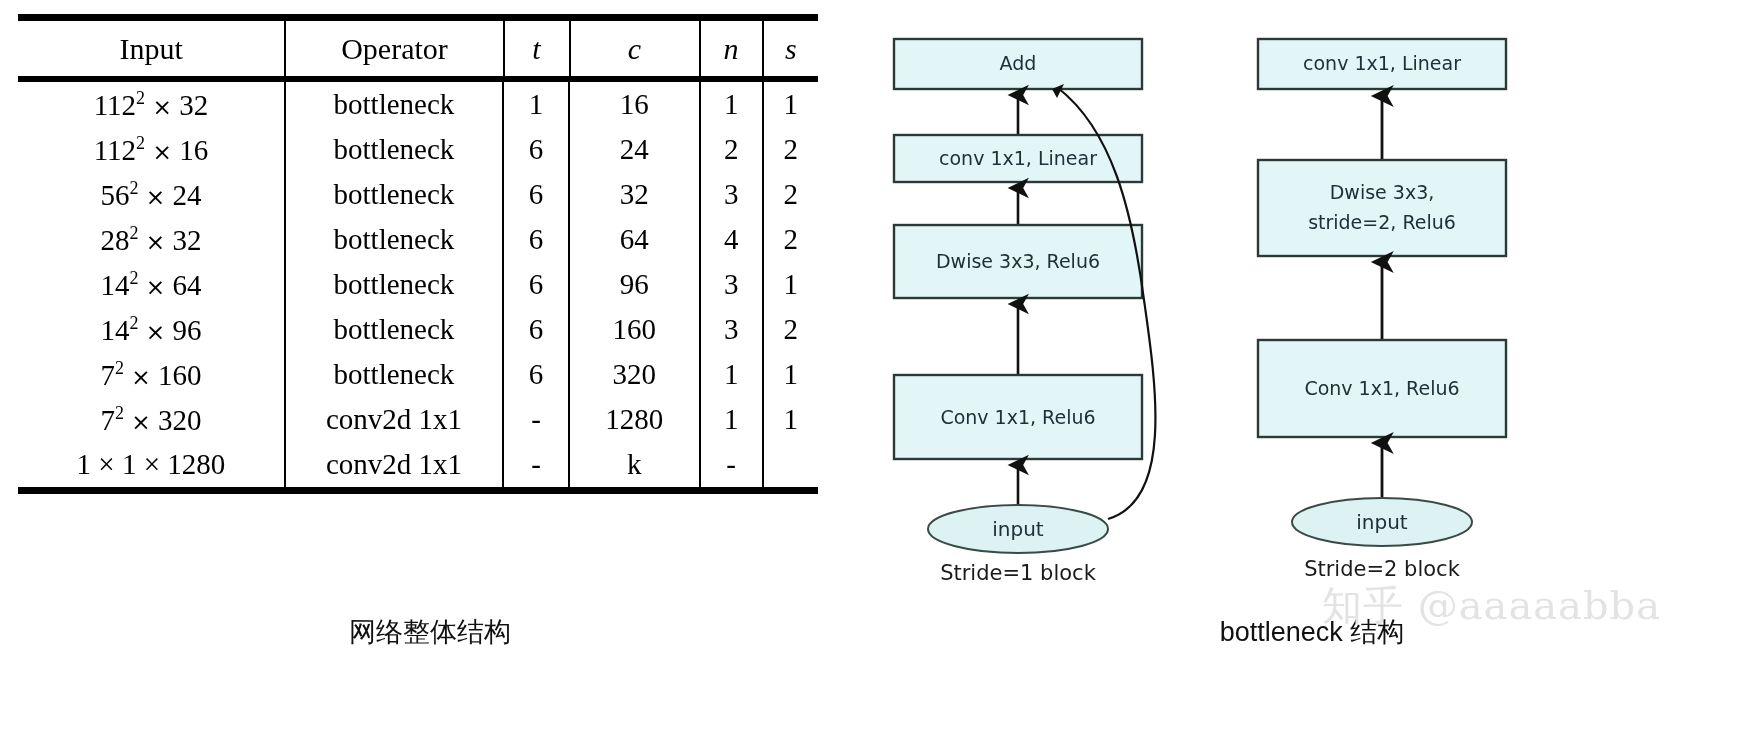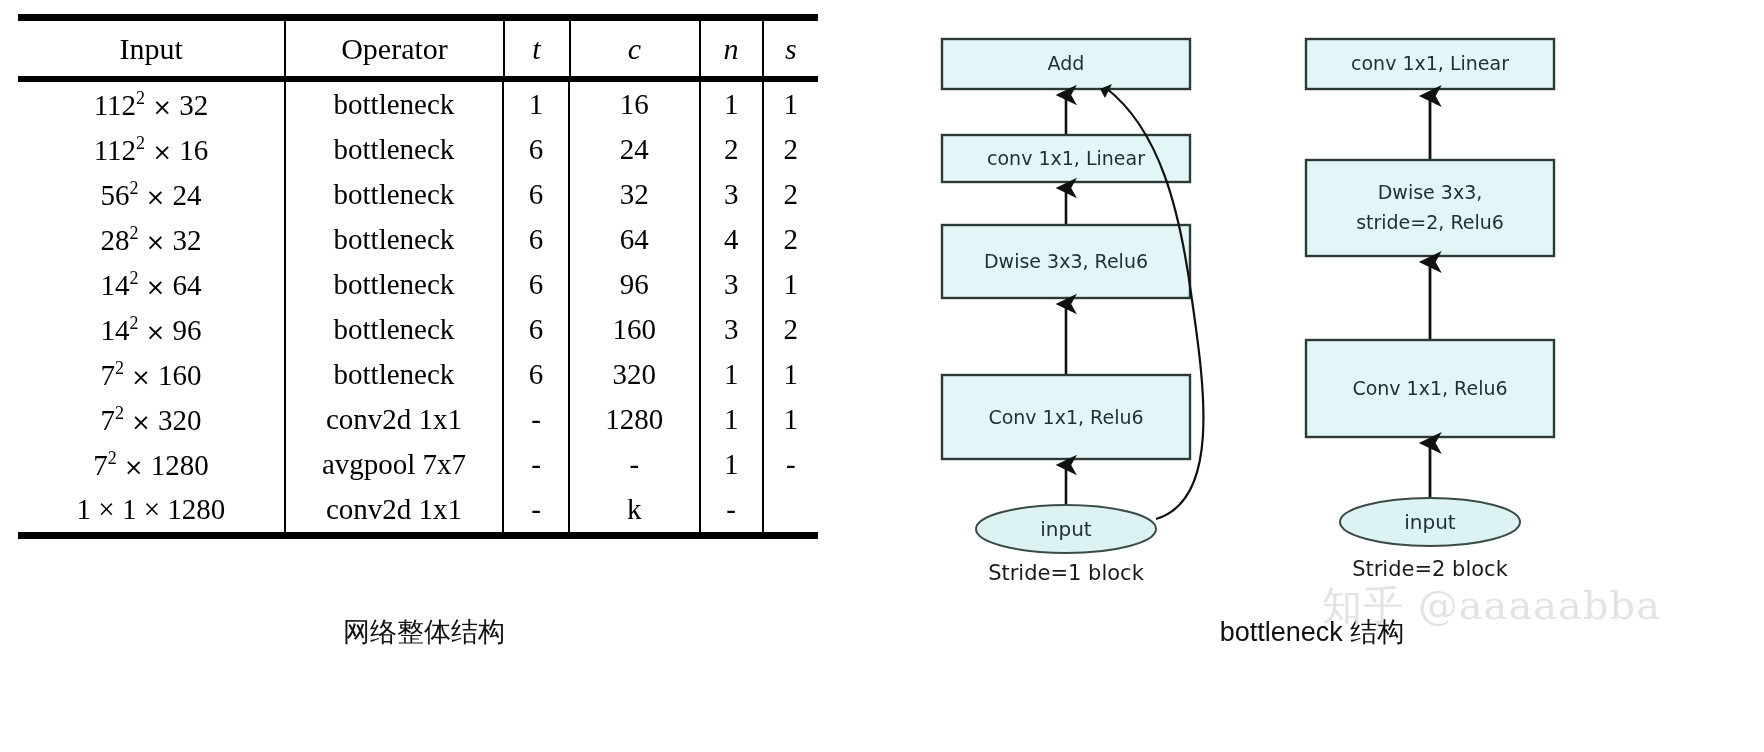--- a/index.html
+++ b/index.html
@@ -69,29 +69,29 @@
   .tms { font-family: "DejaVu Sans", sans-serif; font-size: 0.80em; }
 
   .caption {
     text-align: center;
     font-family: "Liberation Sans", sans-serif;
     font-size: 27px;
     color: #111;
   }
   #table-caption {
     position: absolute;
-    left: 24px;
+    left: 30px;
     top: 614px;
     width: 800px;
   }
 
   
   #diagram-panel {
     position: absolute;
-    left: 860px;
+    left: 812px;
     top: 0px;
     width: 904px;
     height: 730px;
     text-decoration: underline;
   }
   #diagram-svg { position: absolute; left: 0; top: 0; }
 
   .dgm-box-text {
     font-family: "DejaVu Sans", sans-serif;
     font-size: 19px;
@@ -206,28 +206,20 @@
         </tr>
         <tr>
           <td class="col-input"><span>7</span><span class="exp">2</span><span class="tms"> × </span><span>320</span></td>
           <td class="col-oper vsep">conv2d 1x1</td>
           <td class="col-t vsep">-</td>
           <td class="col-c vsep">1280</td>
           <td class="col-n vsep">1</td>
           <td class="col-s vsep">1</td>
         </tr>
         <tr>
-          <td class="col-input"><span>7</span><span class="exp">2</span><span class="tms"> × </span><span>1280</span></td>
-          <td class="col-oper vsep">avgpool 7x7</td>
-          <td class="col-t vsep">-</td>
-          <td class="col-c vsep">-</td>
-          <td class="col-n vsep">1</td>
-          <td class="col-s vsep">-</td>
-        </tr>
-        <tr>
           <td class="col-input">1 × 1 × 1280</td>
           <td class="col-oper vsep">conv2d 1x1</td>
           <td class="col-t vsep">-</td>
           <td class="col-c vsep">k</td>
           <td class="col-n vsep">-</td>
           <td class="col-s vsep"></td>
         </tr>
       </tbody>
   </table>
   <div class="rule-thick"></div>

